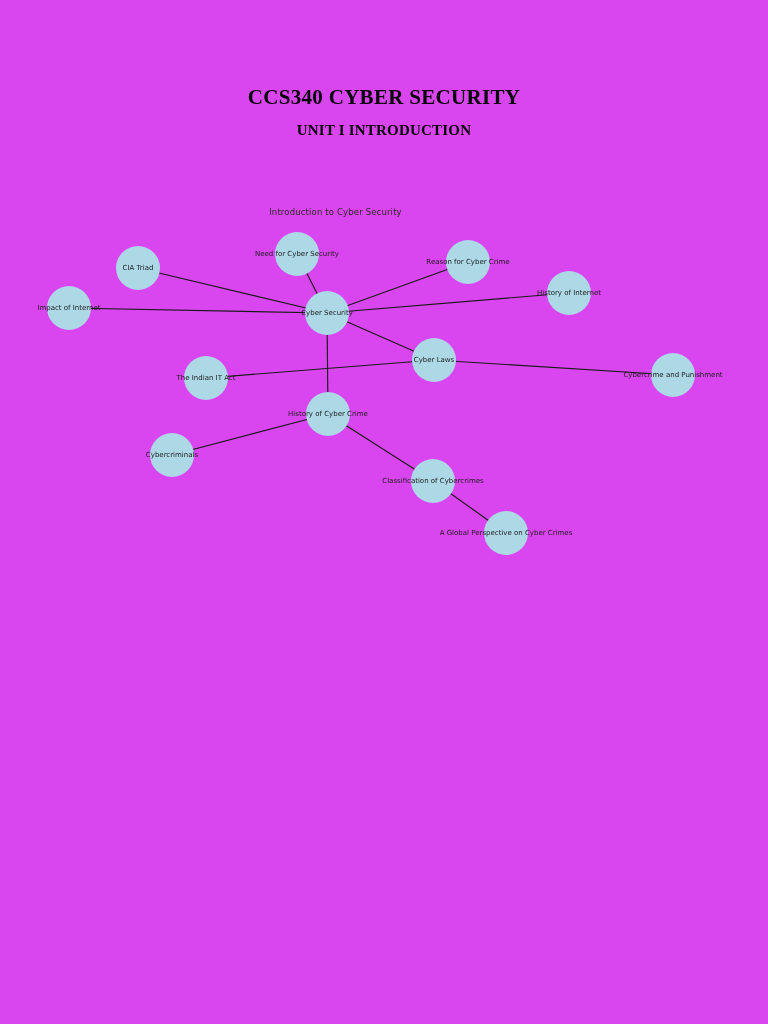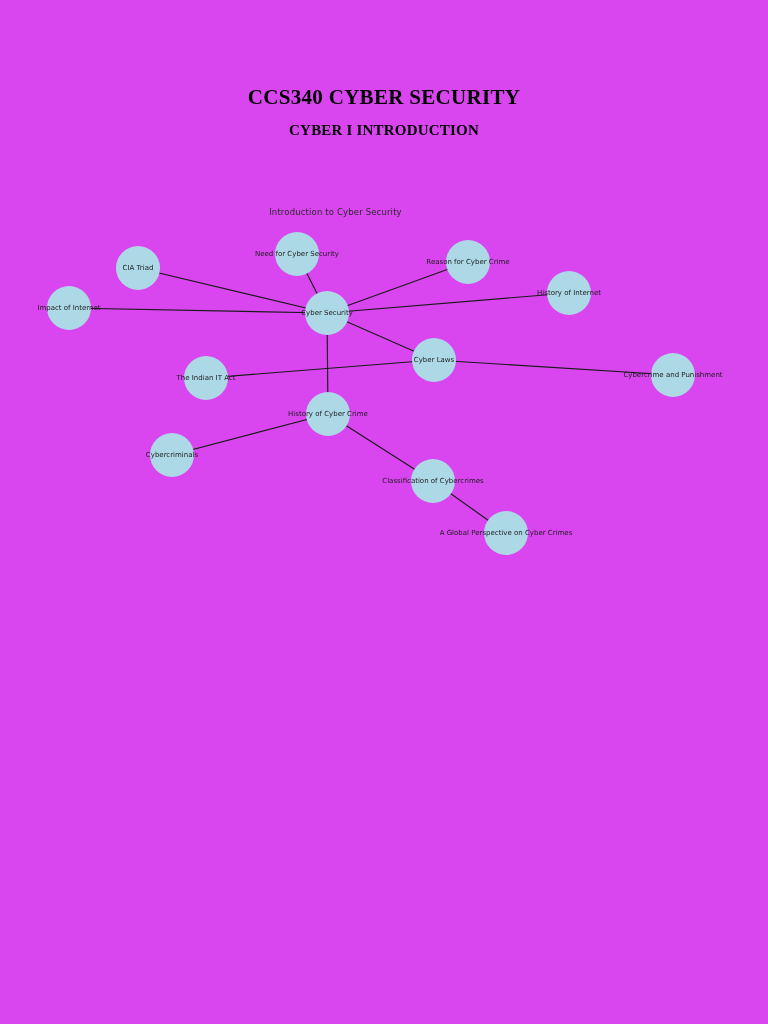--- a/index.html
+++ b/index.html
@@ -88,21 +88,21 @@
     dominant-baseline: middle;
   }
 </style>
 </head>
 <body>
 
 <div class="page">
 
   <div class="doc-title">CCS340 CYBER SECURITY</div>
 
-  <div class="doc-subtitle">CYBER I INTRODUCTION</div>
+  <div class="doc-subtitle">UNIT I INTRODUCTION</div>
 
   <div class="graph-wrap">
     <div class="graph-title">Introduction to Cyber Security</div>
     <svg class="graph" viewBox="0 0 768 380">
       <g id="edge-layer">
           <line x1="327" y1="118" x2="138" y2="73" class="edge"></line>
           <line x1="327" y1="118" x2="69" y2="113" class="edge"></line>
           <line x1="327" y1="118" x2="297" y2="59" class="edge"></line>
           <line x1="327" y1="118" x2="468" y2="67" class="edge"></line>
           <line x1="327" y1="118" x2="569" y2="98" class="edge"></line>

